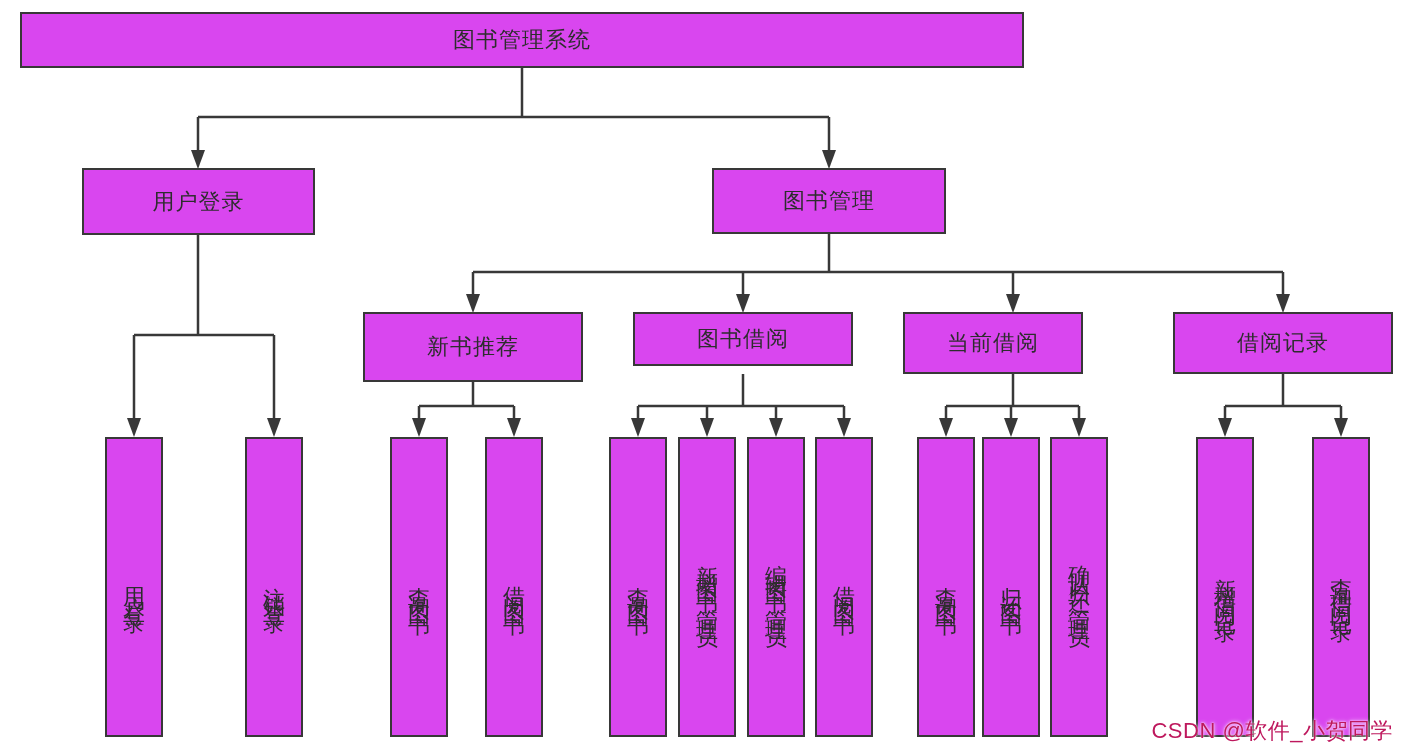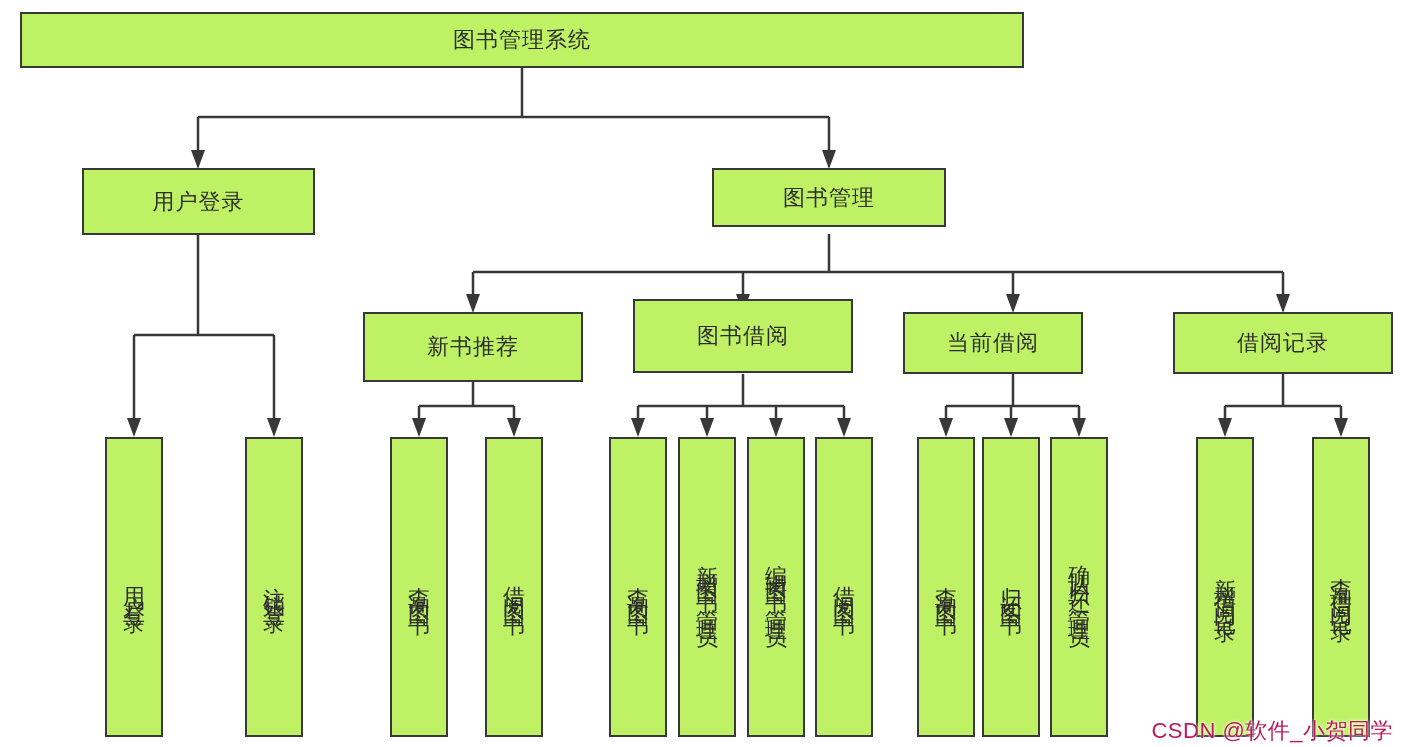--- a/index.html
+++ b/index.html
@@ -7,21 +7,21 @@
   #canvas {
     position:relative;
     width:1405px; height:747px;
     background:#ffffff;
     overflow:hidden;
   }
   .node {
     position:absolute;
     box-sizing:border-box;
     border:2px solid #383838;
-    background:#bef264;
+    background:#d946ef;
     display:flex;
     align-items:center;
     justify-content:center;
     z-index:2;
   }
   .h-label {
     font-size:22px;
     color:#2d2d2d;
     letter-spacing:1px;
     white-space:nowrap;
@@ -102,28 +102,28 @@
     </g>
   </svg>
 
   <div class="node" style="left:20px;top:12px;width:1004px;height:56px;">
     <span class="h-label">图书管理系统</span>
   </div>
 
   <div class="node" style="left:82px;top:168px;width:233px;height:67px;">
     <span class="h-label">用户登录</span>
   </div>
-  <div class="node" style="left:712px;top:168px;width:234px;height:59px;">
+  <div class="node" style="left:712px;top:168px;width:234px;height:66px;">
     <span class="h-label">图书管理</span>
   </div>
 
   <div class="node" style="left:363px;top:312px;width:220px;height:70px;">
     <span class="h-label">新书推荐</span>
   </div>
-  <div class="node" style="left:633px;top:299px;width:220px;height:74px;">
+  <div class="node" style="left:633px;top:312px;width:220px;height:54px;">
     <span class="h-label">图书借阅</span>
   </div>
   <div class="node" style="left:903px;top:312px;width:180px;height:62px;">
     <span class="h-label">当前借阅</span>
   </div>
   <div class="node" style="left:1173px;top:312px;width:220px;height:62px;">
     <span class="h-label">借阅记录</span>
   </div>
 
   <div class="node" style="left:105px;top:437px;width:58px;height:300px;">

